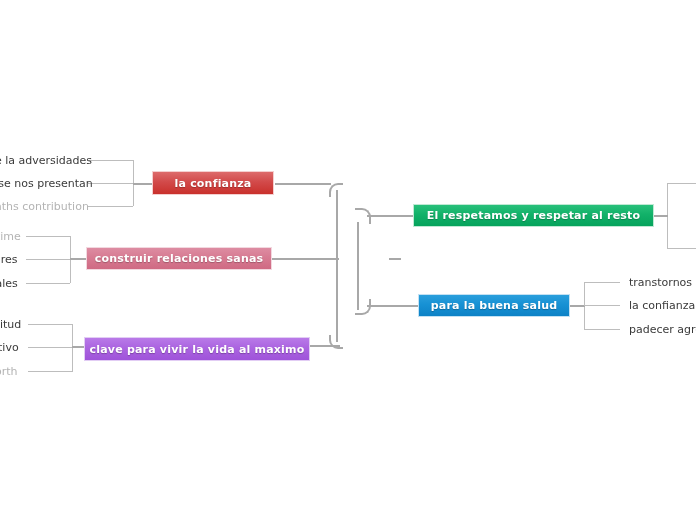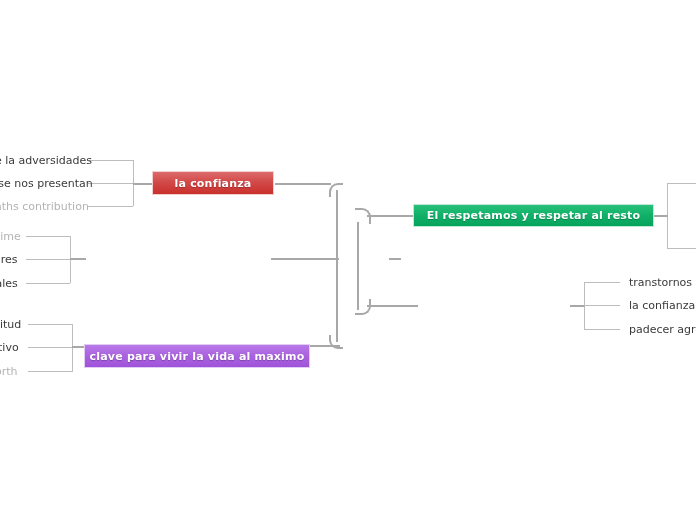--- a/index.html
+++ b/index.html
@@ -177,24 +177,30 @@
   <div class="leaf left muted" style="left:-5px; top:365px;">orth</div>
 
   <div class="leaf right" style="left:629px; top:276px;">transtornos me</div>
   <div class="leaf right" style="left:629px; top:299px;">la confianza</div>
   <div class="leaf right" style="left:629px; top:323px;">padecer agres</div>
 
   <div class="node node-red" style="left:152px; top:171px; width:122px; height:24px;">
     <span>la confianza</span>
   </div>
 
-
-  <div class="node node-purple" style="left:84px; top:344px; width:226px; height:24px;">
+  <div class="node node-pink" style="left:86px; top:247px; width:186px; height:23px;">
+    <span>construir relaciones sanas</span>
+  </div>
+
+  <div class="node node-purple" style="left:84px; top:337px; width:226px; height:24px;">
     <span>clave para vivir la vida al maximo</span>
   </div>
 
   <div class="node node-green" style="left:413px; top:204px; width:241px; height:23px;text-align:center;">
     <span>El respetamos y respetar al resto</span>
   </div>
 
+  <div class="node node-blue" style="left:418px; top:294px; width:152px; height:23px;">
+    <span>para la buena salud</span>
+  </div>
 
 
 </div>
 
 </body></html>

